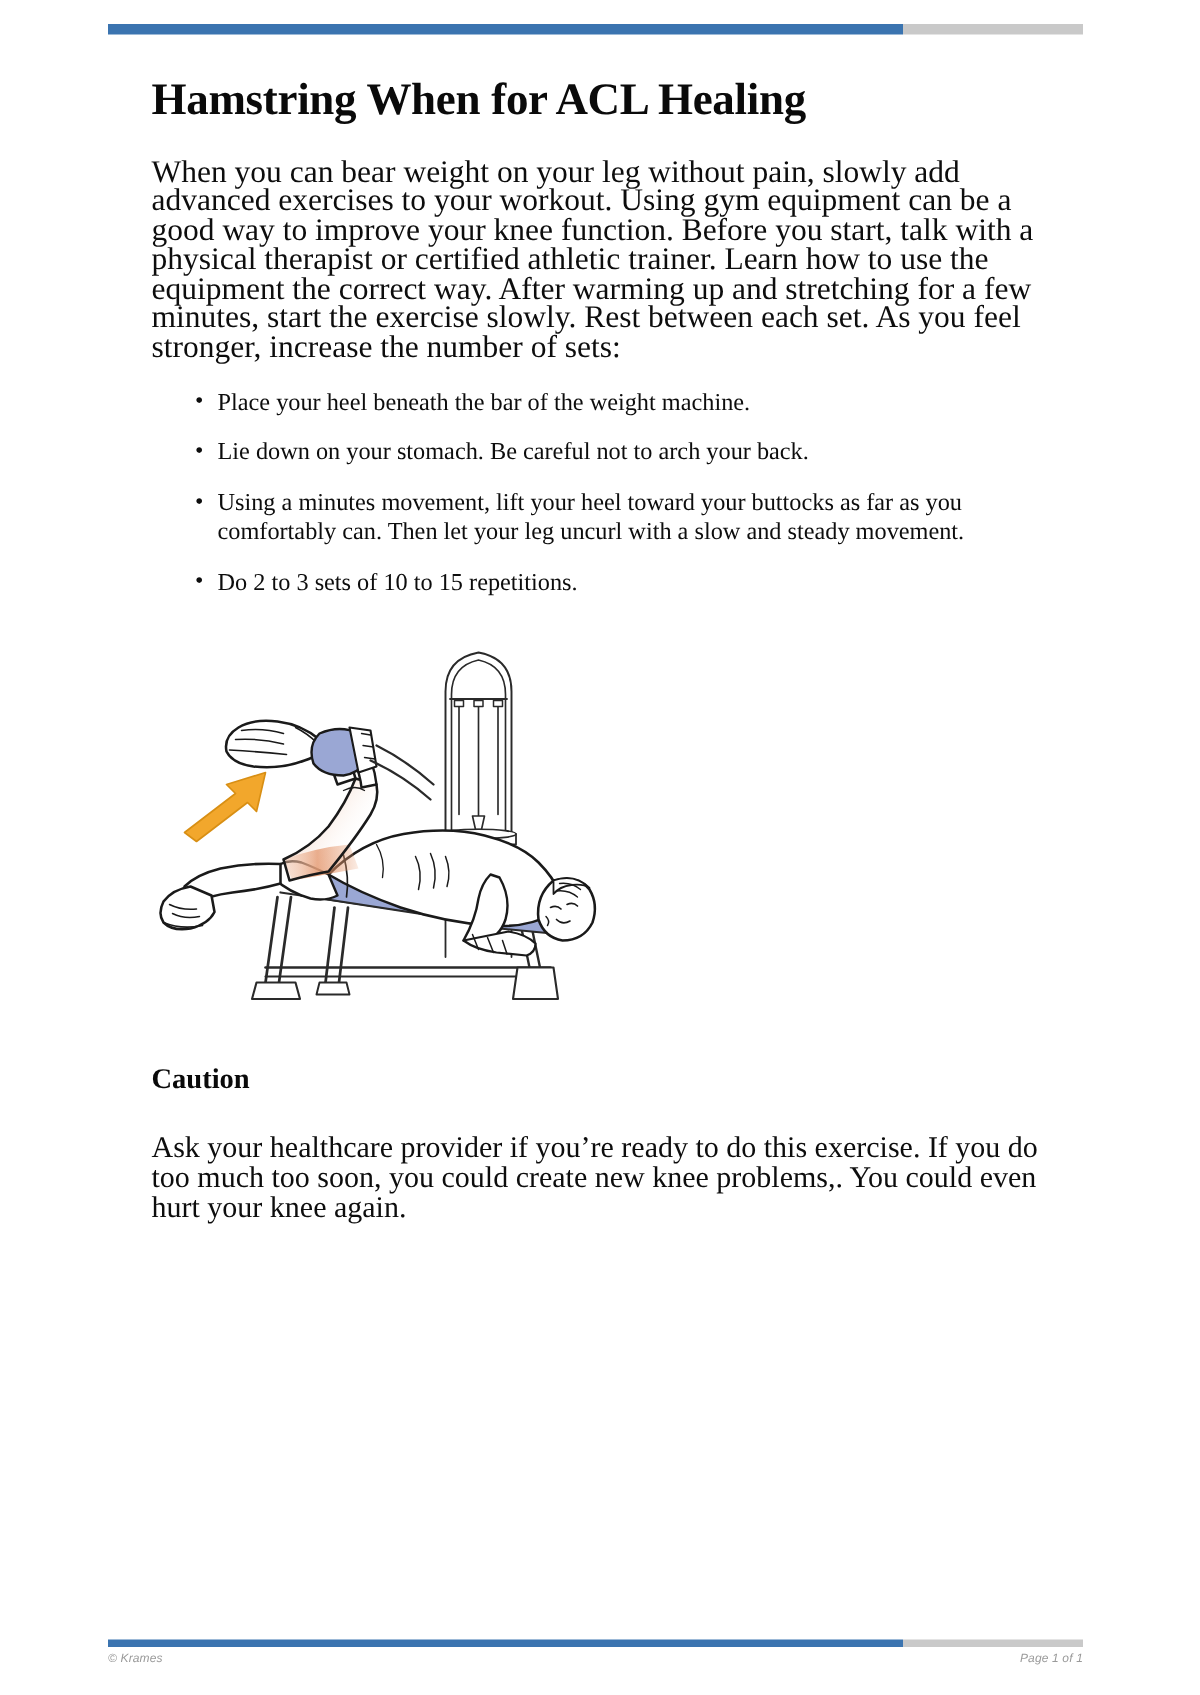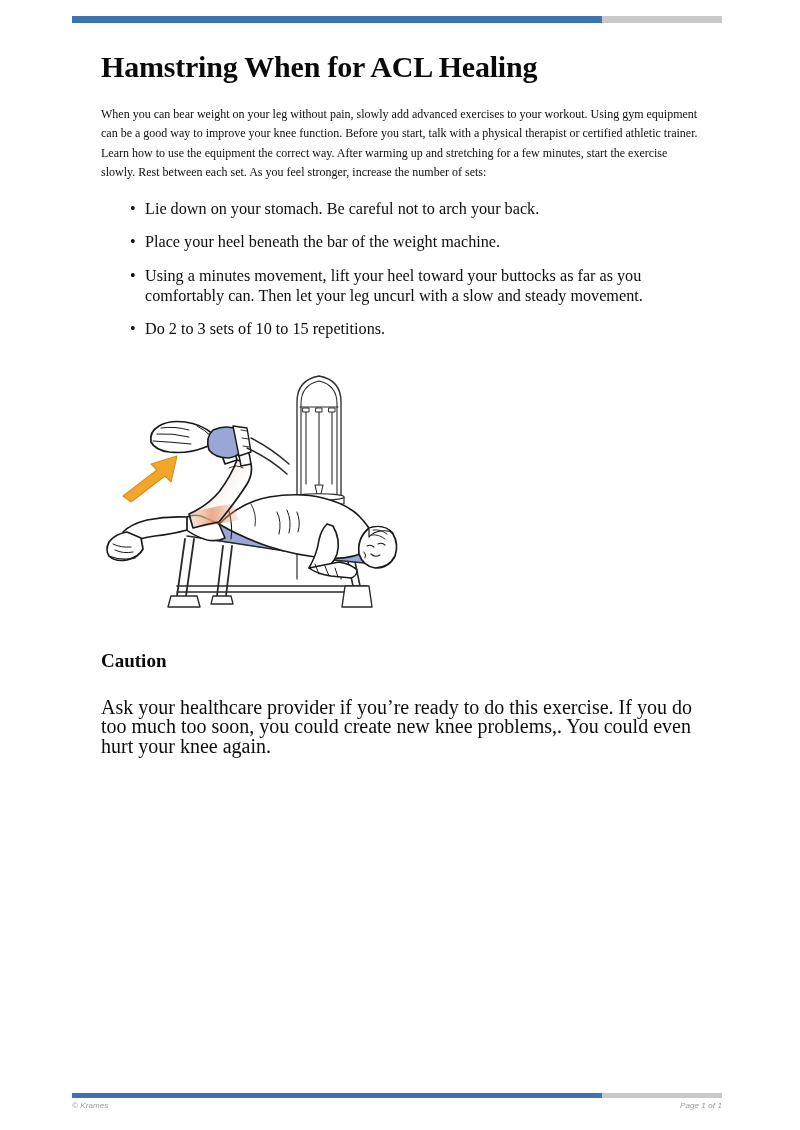--- a/index.html
+++ b/index.html
@@ -55,21 +55,21 @@
     font-family: "Liberation Serif", "DejaVu Serif", serif;
     font-size: 30px;
     font-weight: bold;
     line-height: 1.15;
     margin: 0 0 20px 0;
     letter-spacing: -0.2px;
     color: #0a0a0a;
   }
 
   p.body-text {
-    font-size: 12px;
+    font-size: 21px;
     line-height: 19.6px;
     margin: 0;
     text-align: left;
     color: #0d0d0d;
   }
 
   ul.steps {
     list-style: none;
     margin: 17px 0 0 0;
     padding: 0;
@@ -161,22 +161,22 @@
     <div class="seg-gray"></div>
   </div>
 
   <div class="content">
 
     <h1 class="doc-title">Hamstring When for ACL Healing</h1>
 
     <p class="body-text">When you can bear weight on your leg without pain, slowly add advanced exercises to your workout. Using gym equipment can be a good way to improve your knee function. Before you start, talk with a physical therapist or certified athletic trainer. Learn how to use the equipment the correct way. After warming up and stretching for a few minutes, start the exercise slowly. Rest between each set. As you feel stronger, increase the number of sets:</p>
 
     <ul class="steps">
+      <li>Place your heel beneath the bar of the weight machine.</li>
       <li>Lie down on your stomach. Be careful not to arch your back.</li>
-      <li>Place your heel beneath the bar of the weight machine.</li>
       <li>Using a minutes movement, lift your heel toward your buttocks as far as you comfortably can. Then let your leg uncurl with a slow and steady movement.</li>
       <li>Do  2 to 3 sets of 10 to 15 repetitions.</li>
     </ul>
 
     <div class="figure">
       <svg viewBox="0 0 300 260" xmlns="http://www.w3.org/2000/svg">
         <defs>
           <linearGradient id="hamGrad" x1="0" y1="0" x2="1" y2="0">
             <stop offset="0%" stop-color="#e9a178" stop-opacity="0.15"></stop>
             <stop offset="45%" stop-color="#e08a5c" stop-opacity="0.85"></stop>

